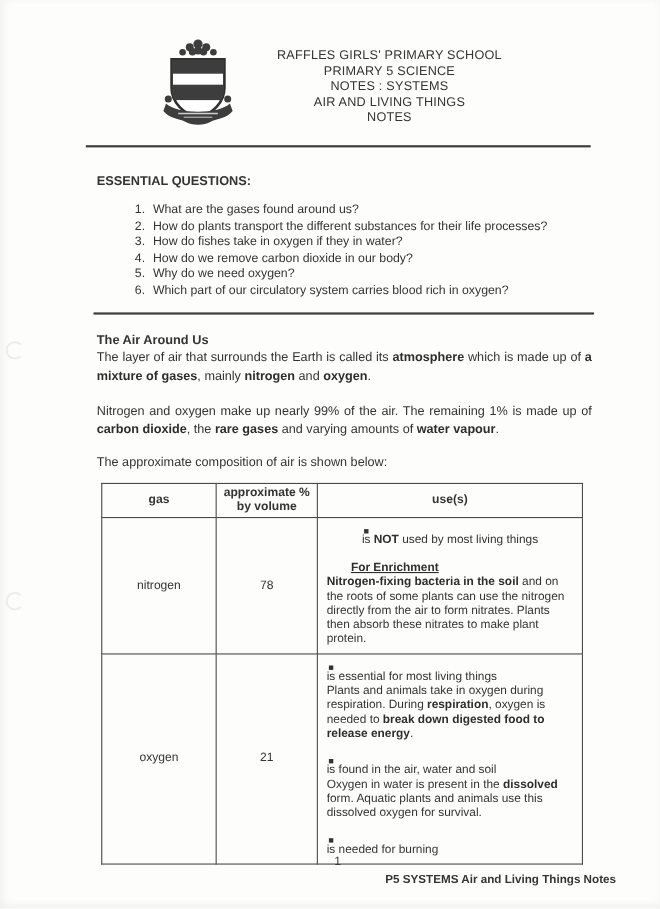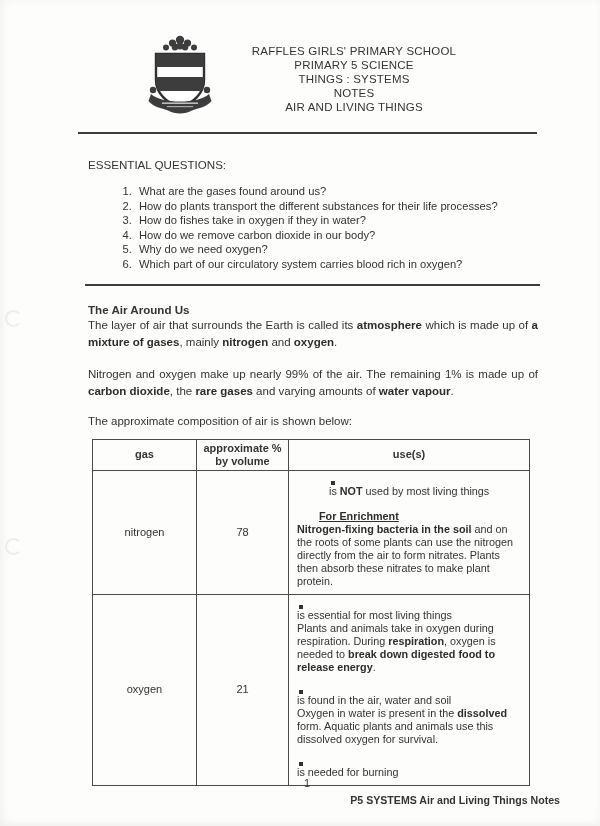--- a/index.html
+++ b/index.html
@@ -42,21 +42,21 @@
   .fld-name { }
   .fld-index { margin-left:30px; }
   .fld-class { margin-left:11px; }
   .fld-date  { margin-left:32px; }
 
   .hr1 { margin:9px 0 0 78px; width:459px; border-top:2px solid #3c3c3c; }
   .hr2 { margin:13px 0 0 85px; width:455px; border-top:2px solid #3c3c3c; }
 
   
   .eq { margin:15px 50px 0 88px; }
-  .eq-heading { font-weight:400; font-size:11.6px; color:#343434;margin-top:24px; }
+  .eq-heading { font-weight:700; font-size:11.6px; color:#343434;margin-top:24px; }
   .eq ol {
     margin:13px 0 0 0; padding-left:47px;
     font-size:11.2px; line-height:14.5px; color:#333;
   }
   .eq ol li { padding-left:4px; }
 
   
   .air { margin:17px 0 0 88px; width:450px; }
   .air-heading { font-weight:700; font-size:11.6px; color:#343434; }
   .air p { font-size:11.5px; line-height:16.6px; text-align:justify; color:#333; }
@@ -140,23 +140,23 @@
         <circle cx="8" cy="57" r="3.2" fill="#3d3d3d"></circle>
         <circle cx="62" cy="57" r="3.2" fill="#3d3d3d"></circle>
         <path d="M6,61 C16,71 54,71 64,61 L66.5,68 C61,75 52,75 47,77.5 C40,81.5 30,81.5 23,77.5 C18,75 9,75 3.5,68 Z" fill="#3d3d3d"></path>
         <rect x="17" y="69.5" width="36" height="1.4" fill="#ffffff" opacity="0.75"></rect>
         <rect x="22" y="73" width="26" height="1.2" fill="#ffffff" opacity="0.55"></rect>
       </svg>
     </div>
     <div class="titles">
       <div>RAFFLES GIRLS' PRIMARY SCHOOL</div>
       <div>PRIMARY 5 SCIENCE</div>
-      <div>THINGS : SYSTEMS</div>
+      <div>NOTES : SYSTEMS</div>
+      <div>AIR AND LIVING THINGS</div>
       <div>NOTES</div>
-      <div>AIR AND LIVING THINGS</div>
     </div>
   </header>
 
 
   <div class="hr1"></div>
 
   <section class="eq">
     <div class="eq-heading">ESSENTIAL QUESTIONS:</div>
     <ol>
       <li>What are the gases found around us?</li>

